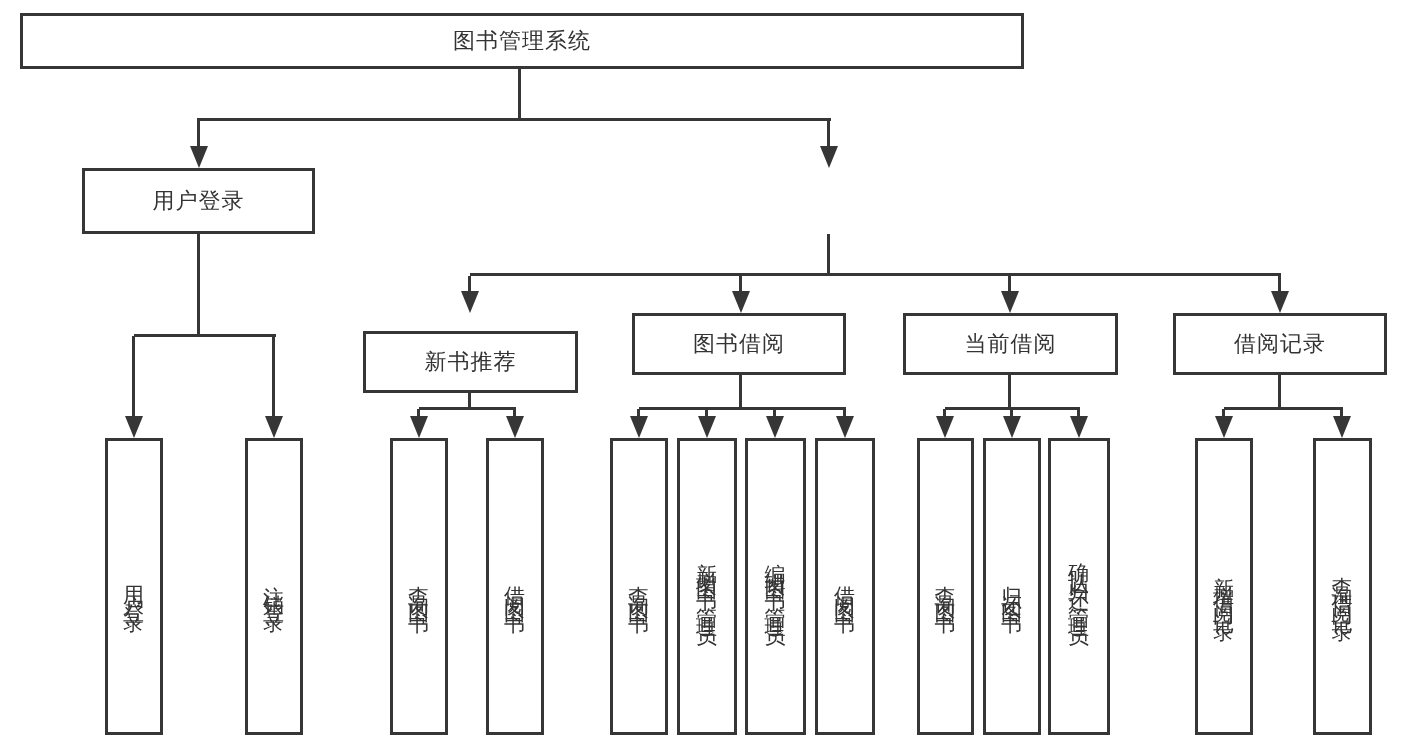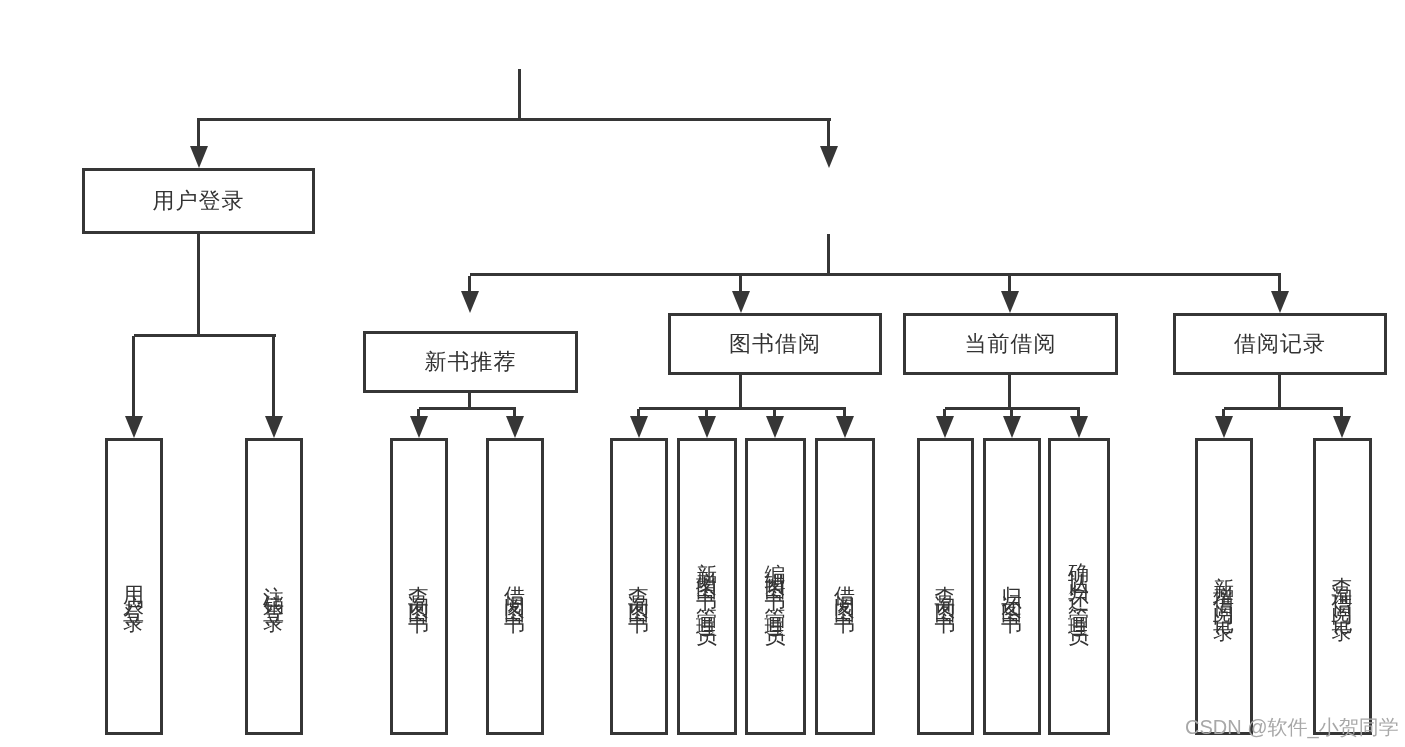--- a/index.html
+++ b/index.html
@@ -62,27 +62,28 @@
     color:var(--watermark);
     z-index:3;
     white-space:nowrap;
   }
 </style>
 </head>
 <body>
 
 <div class="stage">
 
+  <div class="node" style="left:20px;top:13px;width:1004px;height:56px">图书管理系统</div>
 
   <div class="node" style="left:82px;top:168px;width:233px;height:66px">用户登录</div>
 
 
   <div class="node" style="left:363px;top:331px;width:215px;height:62px">新书推荐</div>
 
-  <div class="node" style="left:668px;top:313px;width:214px;height:62px">图书借阅</div>
+  <div class="node" style="left:632px;top:313px;width:214px;height:62px">图书借阅</div>
 
   <div class="node" style="left:903px;top:313px;width:215px;height:62px">当前借阅</div>
 
   <div class="node" style="left:1173px;top:313px;width:214px;height:62px">借阅记录</div>
 
   <div class="node leaf" style="left:105px;width:58px">用户登录</div>
 
   <div class="node leaf" style="left:245px;width:58px">注销登录</div>
 
   <div class="node leaf" style="left:390px;width:58px">查询图书</div>
@@ -162,14 +163,13 @@
   <div class="ln" style="left:1010px;top:409px;width:3px;height:9px"></div>
   <div class="tri" style="left:1003px;top:416px"></div>
   <div class="ln" style="left:1077px;top:409px;width:3px;height:9px"></div>
   <div class="tri" style="left:1070px;top:416px"></div>
 
   <div class="ln" style="left:1222px;top:409px;width:3px;height:9px"></div>
   <div class="tri" style="left:1215px;top:416px"></div>
   <div class="ln" style="left:1340px;top:409px;width:3px;height:9px"></div>
   <div class="tri" style="left:1333px;top:416px"></div>
 
-  <div class="watermark">CSDN @软件_小贺同学</div>
 </div>
 
 </body></html>

